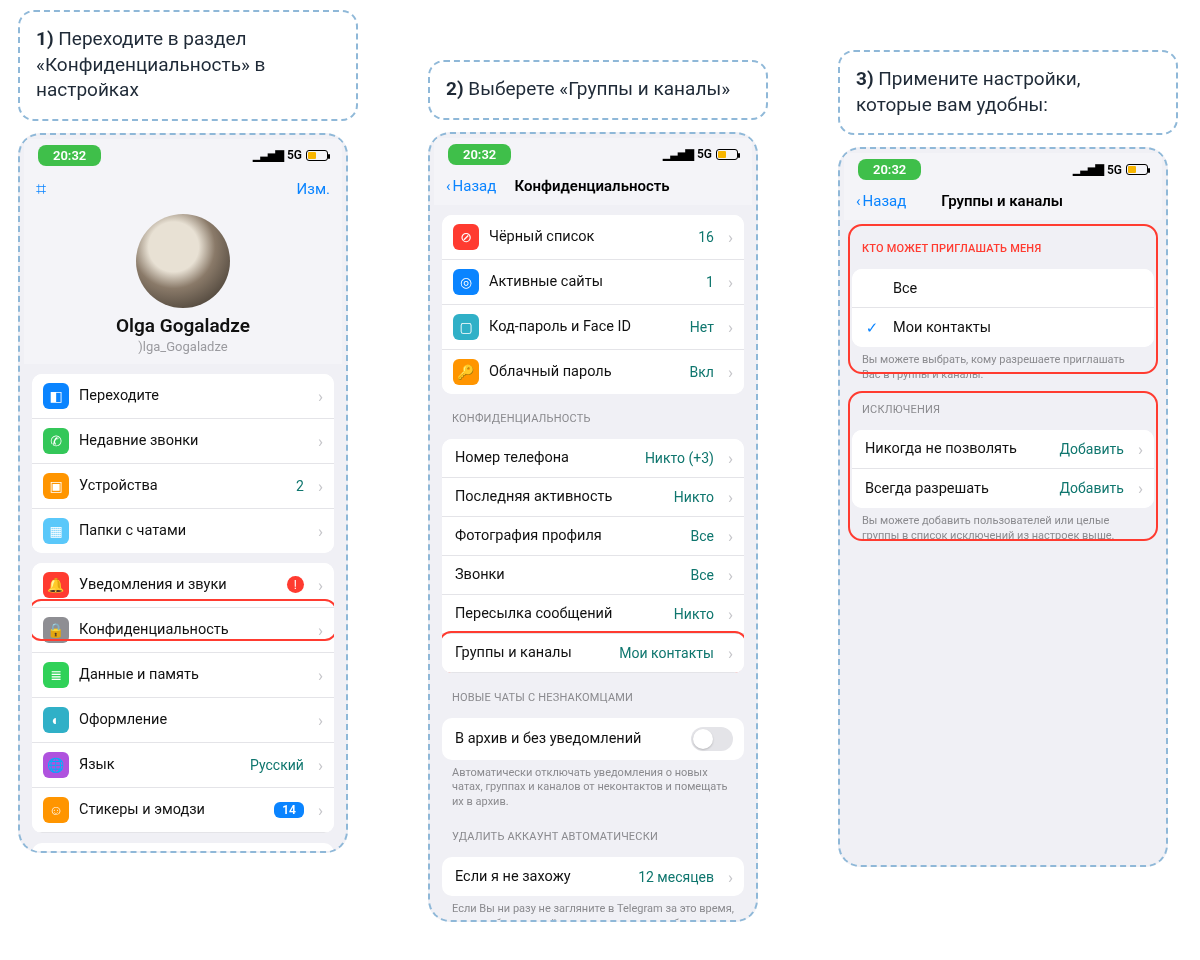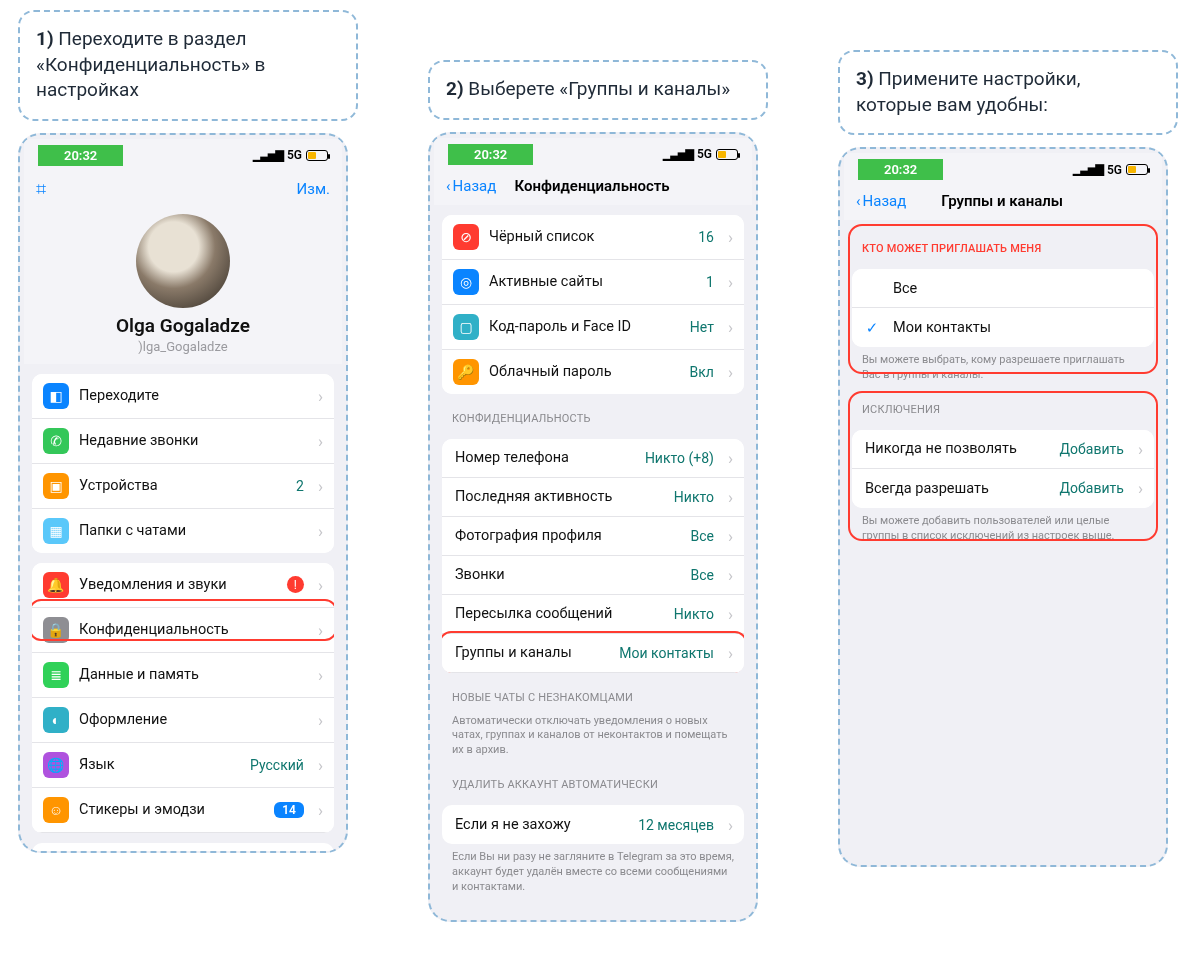--- a/index.html
+++ b/index.html
@@ -38,22 +38,22 @@
   
   .statusbar {
     display: flex; justify-content: space-between; align-items: center;
     padding: 6px 14px 4px;
     font-size: 12px;
     background: #f4f4f8;
   }
   .time-pill {
     background: #3fbf4a;
     color: #fff;
-    border-radius: 0;
-    padding: 3px 26px;
+    border-radius: 8px;
+    padding: 3px 15px;
     font-weight: 600;
     font-size: 13px;
   }
   .status-right { display: flex; align-items: center; gap: 4px; font-weight: 600; }
   .bars { font-size: 11px; letter-spacing: -1px; }
   .battery { width: 22px; height: 11px; border: 1.2px solid #000; border-radius: 3px; position: relative; }
   .battery::after { content:""; position:absolute; right:-3px; top:3px; width:2px; height:5px; background:#000; border-radius:1px; }
   .battery .fill { position:absolute; left:1px; top:1px; bottom:1px; width:8px; background:#f7b500; border-radius:1px; }
   
   .navhead {
@@ -293,21 +293,21 @@
           <span class="label">Облачный пароль</span>
           <span class="value">Вкл</span>
           <span class="chev">›</span>
         </div>
     </div>
 
     <div class="section-header">КОНФИДЕНЦИАЛЬНОСТЬ</div>
     <div class="group" style="position:relative">
       <div class="row noicon">
           <span class="label">Номер телефона</span>
-          <span class="value">Никто (+8)</span>
+          <span class="value">Никто (+3)</span>
           <span class="chev">›</span>
         </div>
       <div class="row noicon">
           <span class="label">Последняя активность</span>
           <span class="value">Никто</span>
           <span class="chev">›</span>
         </div>
       <div class="row noicon">
           <span class="label">Фотография профиля</span>
           <span class="value">Все</span>
@@ -325,20 +325,26 @@
         </div>
       <div class="row noicon">
           <span class="label">Группы и каналы</span>
           <span class="value">Мои контакты</span>
           <span class="chev">›</span>
         </div>
       <div class="hilite-ring" style="left:-3px;right:-3px;top:192px;height:44px"></div>
     </div>
 
     <div class="section-header">НОВЫЕ ЧАТЫ С НЕЗНАКОМЦАМИ</div>
+    <div class="group">
+      <div class="row noicon">
+          <span class="label">В архив и без уведомлений</span>
+          <span class="toggle"></span>
+        </div>
+    </div>
     <div class="footer-hint">Автоматически отключать уведомления о новых чатах, группах и каналов от неконтактов и помещать их в архив.</div>
 
     <div class="section-header">УДАЛИТЬ АККАУНТ АВТОМАТИЧЕСКИ</div>
     <div class="group">
       <div class="row noicon">
           <span class="label">Если я не захожу</span>
           <span class="value">12 месяцев</span>
           <span class="chev">›</span>
         </div>
     </div>

